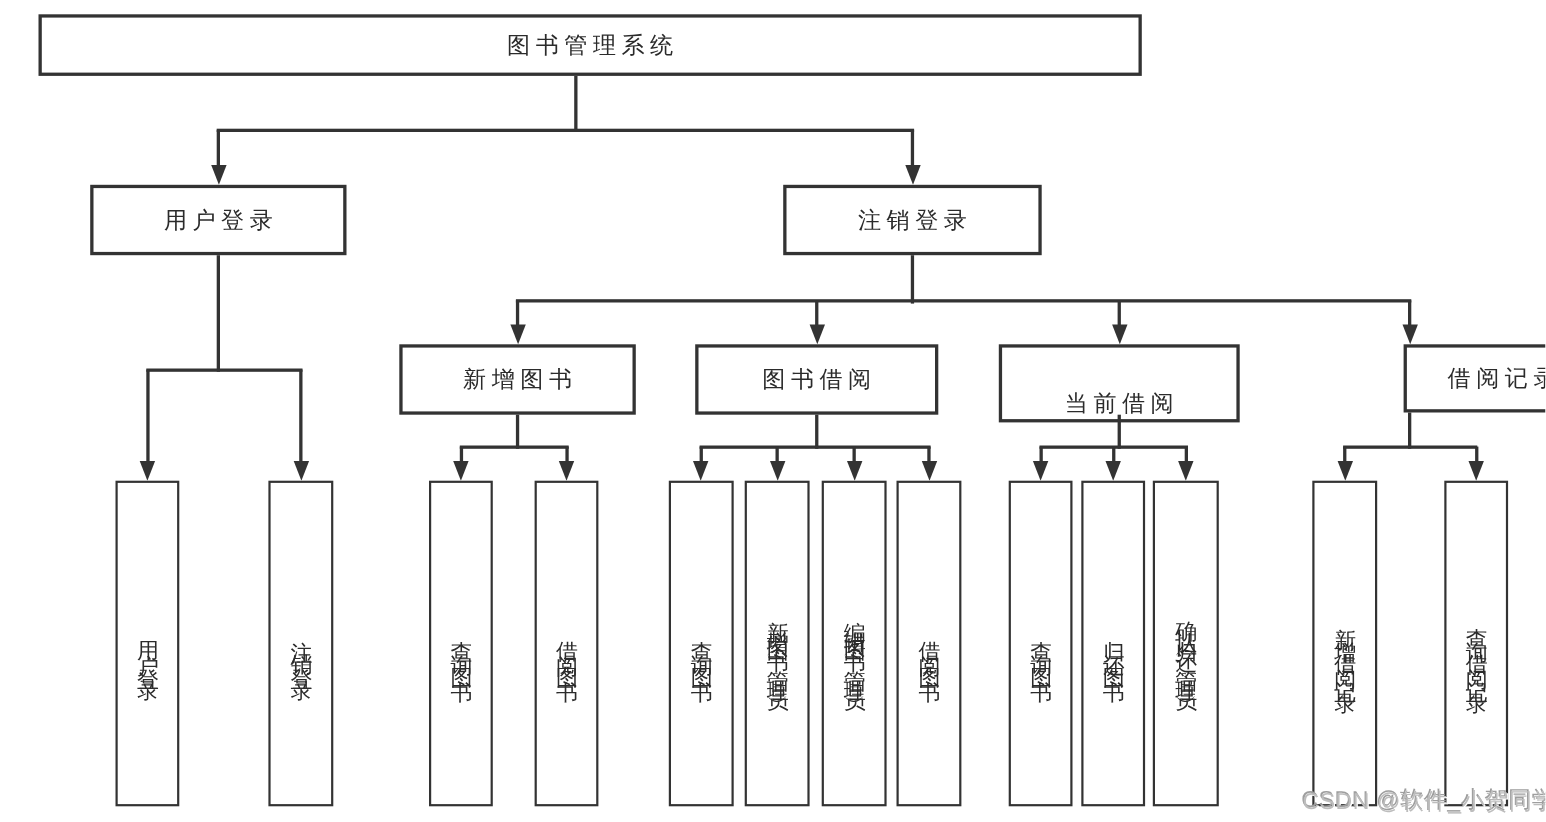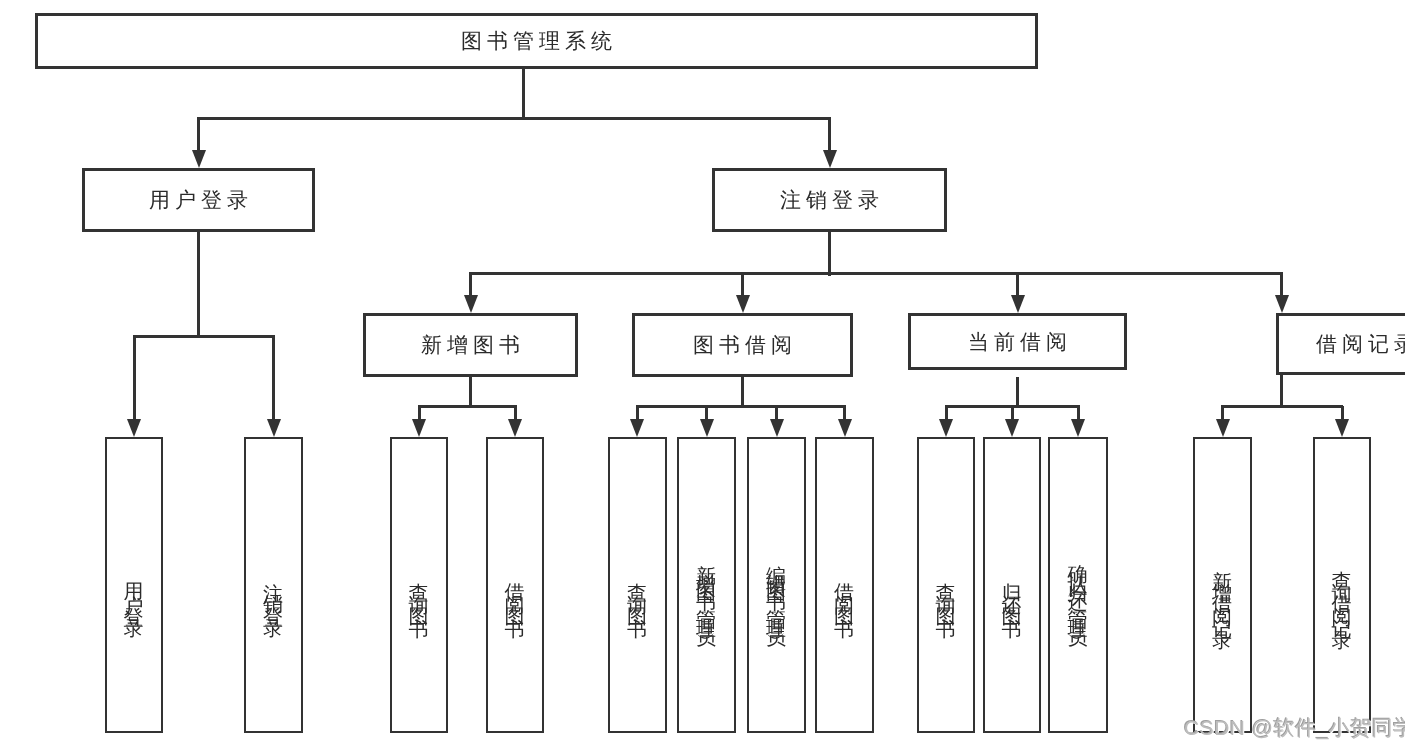--- a/index.html
+++ b/index.html
@@ -70,21 +70,21 @@
   <div class="drop" style="left:735.5px;top:273px;height:40px;"></div>
   <div class="drop" style="left:1010.5px;top:273px;height:40px;"></div>
   <div class="drop" style="left:1274.5px;top:273px;height:40px;"></div>
 
   <div class="box" style="left:363px;top:313px;width:215px;height:64px;">
     <span class="hlabel">新增图书</span>
   </div>
   <div class="box" style="left:632px;top:313px;width:221px;height:64px;">
     <span class="hlabel">图书借阅</span>
   </div>
-  <div class="box" style="left:908px;top:313px;width:219px;height:57px;">
+  <div class="box" style="left:908px;top:313px;width:219px;height:71px;align-items:flex-end;">
     <span class="hlabel">当前借阅</span>
   </div>
   <div class="box" style="left:1240px;top:313px;width:179px;height:62px;margin-left:36px;">
     <span class="hlabel">借阅记录</span>
   </div>
 
   <div class="vline" style="left:469px;top:377px;height:31px;"></div>
   <div class="hline" style="left:417.5px;top:404.5px;width:99px;"></div>
   <div class="drop" style="left:412px;top:406px;height:31px;"></div>
   <div class="drop" style="left:508px;top:406px;height:31px;"></div>

